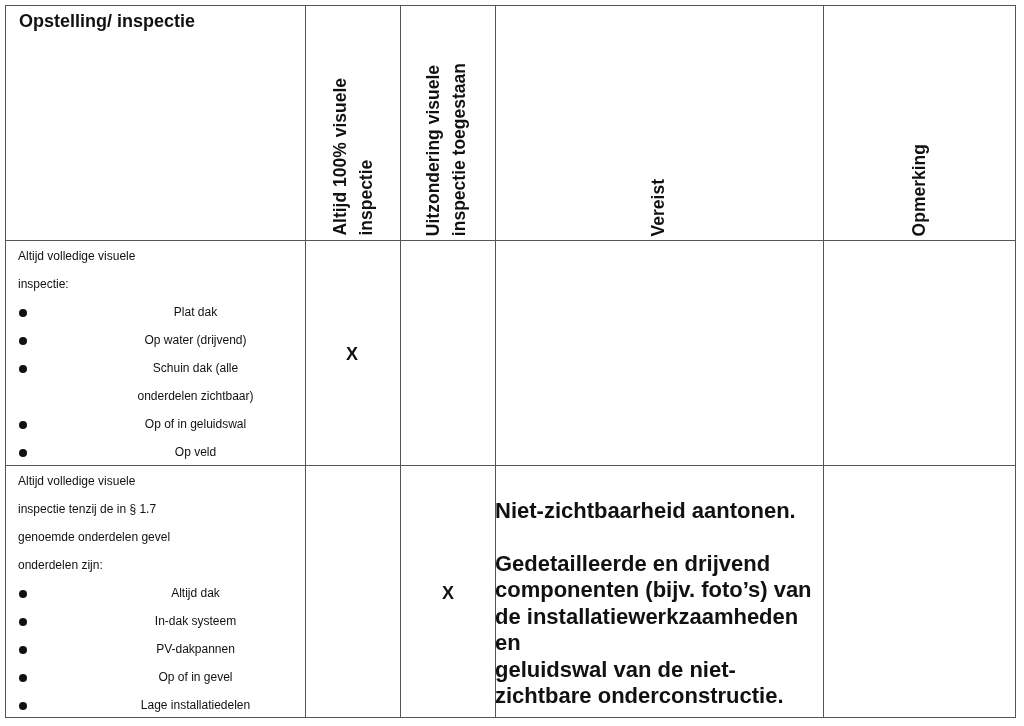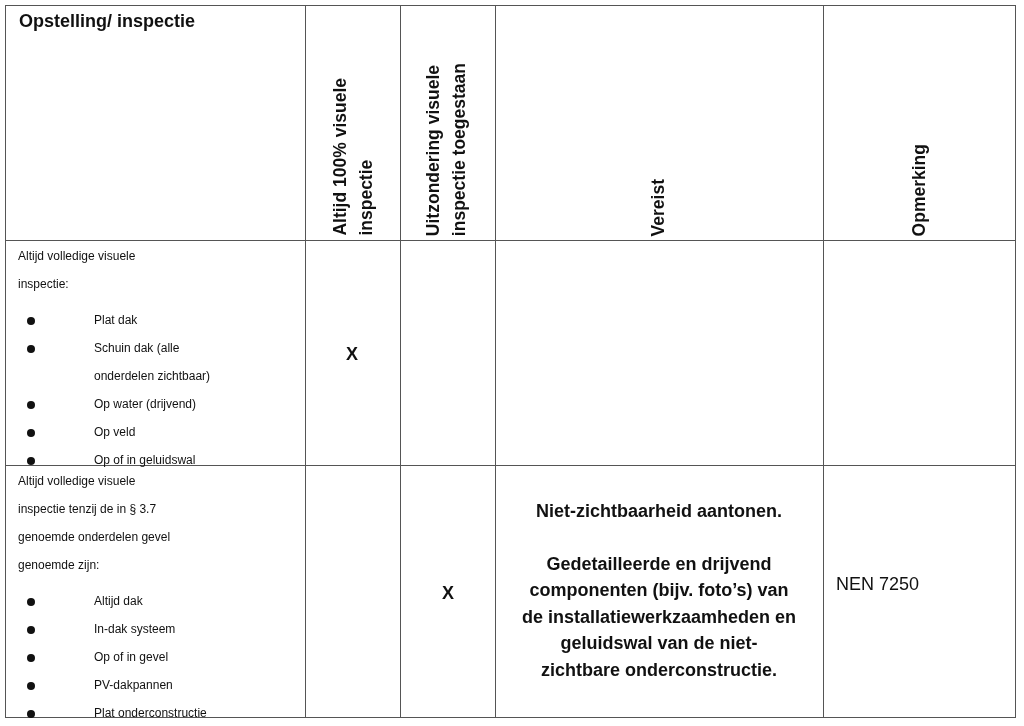--- a/index.html
+++ b/index.html
@@ -7,26 +7,26 @@
          font-family: "Liberation Sans", "DejaVu Sans", sans-serif; color: #111; }
   .tbl { position: absolute; left: 5px; top: 5px; width: 1011px; height: 713px;
          border: 1.5px solid #555; box-sizing: border-box; padding-left: 23px; }
   .vline { position: absolute; top: 0; bottom: 0; width: 0; border-left: 1.5px solid #555; }
   .hline { position: absolute; left: 0; right: 0; height: 0; border-top: 1.5px solid #555; }
   .cell { position: absolute; box-sizing: border-box; }
   .hdr-title { font-weight: bold; font-size: 18px; }
   .vhead { position: absolute; bottom: 4px; font-weight: bold; font-size: 17.5px; line-height: 26px;
            writing-mode: vertical-rl; transform: rotate(180deg); white-space: nowrap; }
   .body-text { font-size: 12px; line-height: 28px; }
-  ul.blt { list-style: none; margin: 8px; padding: 0; }
+  ul.blt { list-style: none; margin: 0; padding: 0; text-align: center; }
   ul.blt li { position: relative; padding-left: 68px; }
   ul.blt li::before { content: ""; position: absolute; left: 1px; top: 11px; width: 8px; height: 8px;
                       border-radius: 50%; background: #111; }
   .mark { position: absolute; font-weight: bold; font-size: 18px; }
-  .vereist { text-align: center; font-weight: bold; font-size: 18px; line-height: 26.5px; }
+  .vereist { text-align: left; font-weight: bold; font-size: 22px; line-height: 26.5px; }
   .opm { font-size: 18px; line-height: 26.5px; }
 </style>
 </head>
 <body>
 
 <div class="tbl">
 
   <div class="vline" style="left:299px"></div>
   <div class="vline" style="left:394px"></div>
   <div class="vline" style="left:489px"></div>
@@ -58,59 +58,58 @@
 
   <div class="cell" style="left:817px;top:0;width:194px;height:234px;">
     <div class="vhead" style="left:83px;">Opmerking</div>
   </div>
 
   <div class="cell body-text" style="left:0;top:235px;width:299px;height:224px;padding:1px 0 0 12px;">
     <div>Altijd volledige visuele</div>
     <div>inspectie:</div>
     <ul class="blt">
       <li>Plat dak</li>
+      <li>Op water (drijvend)</li>
       <li><span>Schuin dak (alle</span><br><span>onderdelen zichtbaar)</span></li>
-      <li>Op water (drijvend)</li>
+      <li>Op of in geluidswal</li>
       <li>Op veld</li>
-      <li>Op of in geluidswal</li>
     </ul>
   </div>
   <div class="cell" style="left:299px;top:235px;width:95px;height:224px;">
     <span class="mark" style="left:41px;top:103px;">X</span>
   </div>
   <div class="cell" style="left:394px;top:235px;width:95px;height:224px;">
     <span class="mark"></span>
   </div>
   <div class="cell" style="left:489px;top:235px;width:328px;height:224px;"></div>
   <div class="cell" style="left:817px;top:235px;width:194px;height:224px;"></div>
 
   <div class="cell body-text" style="left:0;top:460px;width:299px;height:252px;padding:1px 0 0 12px;">
     <div>Altijd volledige visuele</div>
-    <div>inspectie tenzij de in § 3.7</div>
+    <div>inspectie tenzij de in § 1.7</div>
     <div>genoemde onderdelen gevel</div>
-    <div>genoemde zijn:</div>
+    <div>onderdelen zijn:</div>
     <ul class="blt">
       <li>Altijd dak</li>
       <li>In-dak systeem</li>
+      <li>PV-dakpannen</li>
       <li>Op of in gevel</li>
-      <li>PV-dakpannen</li>
-      <li>Plat onderconstructie</li>
+      <li>Lage installatiedelen</li>
     </ul>
   </div>
   <div class="cell" style="left:299px;top:460px;width:95px;height:252px;">
     <span class="mark"></span>
   </div>
   <div class="cell" style="left:394px;top:460px;width:95px;height:252px;">
     <span class="mark" style="left:42px;top:117px;">X</span>
   </div>
   <div class="cell vereist" style="left:489px;top:460px;width:328px;height:252px;padding-top:32px;">
     <div>Niet-zichtbaarheid aantonen.</div>
     <div style="height:26px"></div>
     <div>Gedetailleerde en drijvend</div>
     <div>componenten (bijv. foto’s) van</div>
     <div>de installatiewerkzaamheden en</div>
     <div>geluidswal van de niet-</div>
     <div>zichtbare onderconstructie.</div>
   </div>
   <div class="cell opm" style="left:817px;top:460px;width:194px;height:252px;padding:105px 0 0 13px;">
-    <div>NEN 7250</div>
   </div>
 </div>
 
 </body></html>

